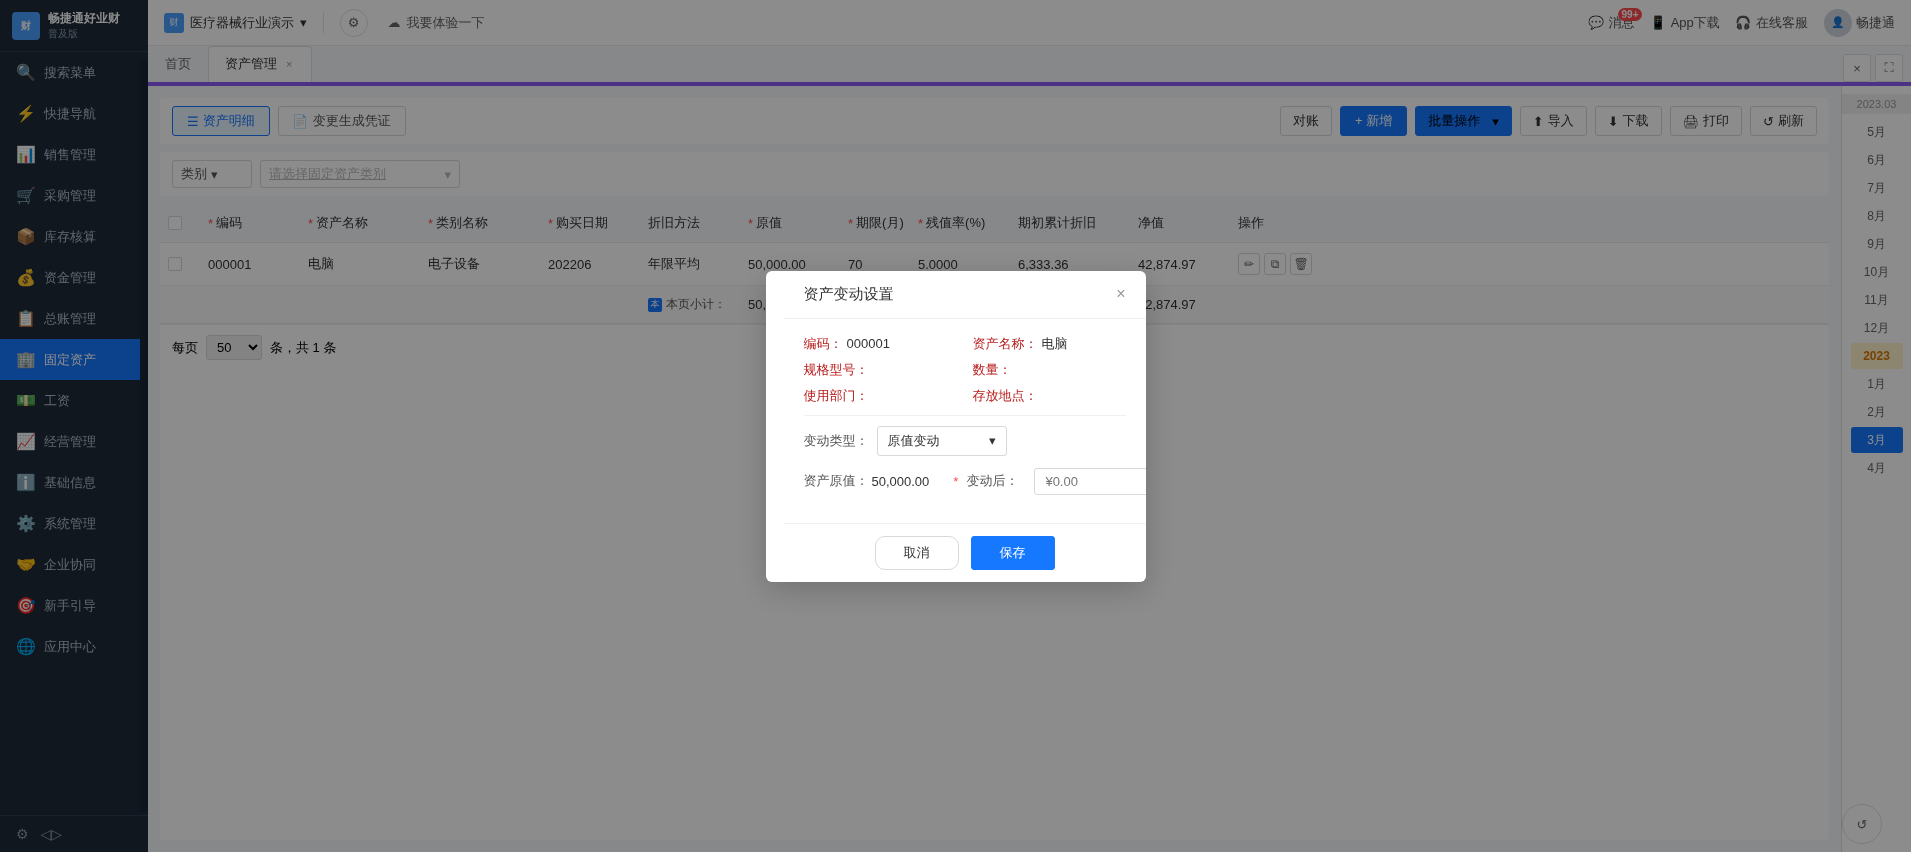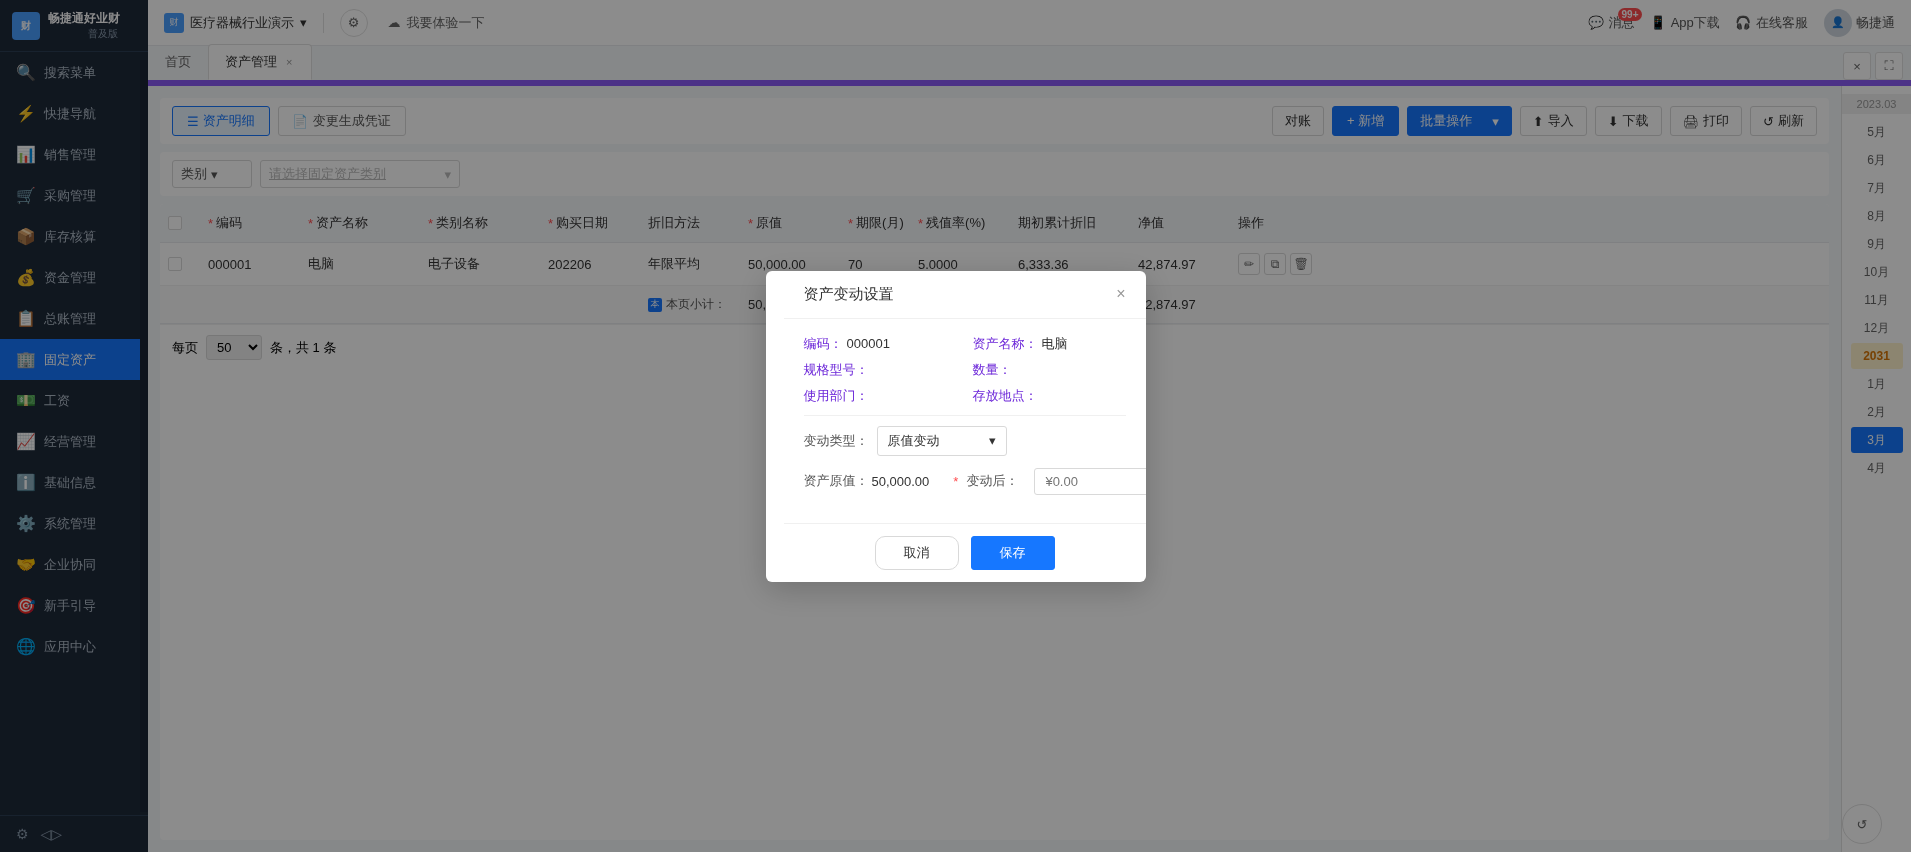--- a/index.html
+++ b/index.html
@@ -30,42 +30,42 @@
     .topbar-company-icon { width: 20px; height: 20px; background: #4a9eff; border-radius: 3px; display: flex; align-items: center; justify-content: center; font-size: 9px; color: white; }
     .topbar-divider { width: 1px; height: 20px; background: #e0e0e0; margin: 0 4px; }
     .topbar-settings { width: 28px; height: 28px; border-radius: 50%; border: 1px solid #e0e0e0; display: flex; align-items: center; justify-content: center; cursor: pointer; color: #666; }
     .topbar-experience { display: flex; align-items: center; gap: 6px; color: #666; font-size: 13px; cursor: pointer; margin-left: 8px; }
     .topbar-right { margin-left: auto; display: flex; align-items: center; gap: 16px; }
     .topbar-right-item { display: flex; align-items: center; gap: 4px; color: #555; font-size: 13px; cursor: pointer; position: relative; }
     .badge { background: #ff4d4f; color: white; font-size: 10px; padding: 1px 4px; border-radius: 8px; font-weight: bold; position: absolute; top: -6px; right: -8px; }
     .topbar-avatar { width: 28px; height: 28px; border-radius: 50%; background: #d0d8e0; display: flex; align-items: center; justify-content: center; font-size: 11px; color: #555; }
 
     
-    .tabbar { height: 40px; background: #f5f7fa; display: flex; align-items: flex-end; padding: 0 0 0 0; border-bottom: 6px solid #8b5cf6; }
+    .tabbar { height: 40px; background: #f5f7fa; display: flex; align-items: flex-end; padding: 0 0 0 0; border-bottom: 4px solid #8b5cf6; }
     .tab { height: 36px; display: flex; align-items: center; padding: 0 16px; gap: 6px; cursor: pointer; font-size: 13px; color: #666; border: 1px solid transparent; }
     .tab.home { color: #666; }
     .tab.active { background: #fff; border: 1px solid #e0e0e0; border-bottom: 1px solid #fff; color: #333; border-radius: 4px 4px 0 0; }
     .tab-close { color: #999; font-size: 11px; padding: 1px 3px; border-radius: 2px; }
     .tab-actions { margin-left: auto; display: flex; align-items: center; gap: 4px; padding-right: 8px; }
     .tab-action-btn { width: 28px; height: 28px; display: flex; align-items: center; justify-content: center; cursor: pointer; color: #666; border: 1px solid #e0e0e0; border-radius: 3px; background: #fff; }
 
     
     .content-area { flex: 1; overflow: hidden; background: #f5f7fa; display: flex; }
 
     
     .main-panel { flex: 1; overflow: hidden; padding: 12px; display: flex; flex-direction: column; gap: 8px; }
 
     
     .panel-toolbar { display: flex; align-items: center; gap: 8px; background: #fff; padding: 8px 12px; border-radius: 4px; }
     .btn-tab { padding: 5px 14px; border-radius: 3px; border: 1px solid transparent; cursor: pointer; font-size: 13px; display: flex; align-items: center; gap: 4px; }
     .btn-tab.active { background: #e8f4ff; color: #1677ff; border-color: #1677ff; }
     .btn-tab.secondary { color: #555; background: #fff; border-color: #d9d9d9; }
     .btn-primary { background: #1677ff; color: #fff; border: 1px solid #1677ff; padding: 5px 14px; border-radius: 3px; cursor: pointer; font-size: 13px; display: flex; align-items: center; gap: 4px; }
     .btn-default { background: #fff; color: #333; border: 1px solid #d9d9d9; padding: 5px 12px; border-radius: 3px; cursor: pointer; font-size: 13px; display: flex; align-items: center; gap: 4px; }
-    .btn-batch { background: #1677ff; color: #ffffff; border: 1px solid #1677ff; padding: 5px 12px; border-radius: 3px; cursor: pointer; font-size: 13px; display: flex; align-items: center; gap: 20px; }
+    .btn-batch { background: #1677ff; color: #000000; border: 1px solid #1677ff; padding: 5px 12px; border-radius: 3px; cursor: pointer; font-size: 13px; display: flex; align-items: center; gap: 12px; }
     .toolbar-right { margin-left: auto; display: flex; align-items: center; gap: 8px; }
 
     
     .filter-bar { display: flex; align-items: center; gap: 8px; background: #fff; padding: 8px 12px; border-radius: 4px; text-align: right; }
     .filter-select { border: 1px solid #d9d9d9; border-radius: 3px; padding: 4px 8px; font-size: 13px; color: #555; display: flex; align-items: center; gap: 4px; cursor: pointer; background: #fff; min-width: 80px; }
     .filter-input { border: 1px solid #d9d9d9; border-radius: 3px; padding: 4px 8px; font-size: 13px; color: #999; display: flex; align-items: center; gap: 4px; cursor: pointer; background: #fff; min-width: 200px; }
 
     
     .table-container { background: #fff; border-radius: 4px; overflow: hidden; flex: 1; display: flex; flex-direction: column; }
     .table-header { display: grid; grid-template-columns: 40px 100px 120px 120px 100px 100px 100px 70px 100px 120px 100px 80px; background: #f5f7fa; border-bottom: 1px solid #e8eaed; }
@@ -88,21 +88,21 @@
 
     
     .overlay { position: fixed; inset: 0; background: rgba(0,0,0,0.45); z-index: 1000; display: flex; align-items: center; justify-content: center; }
     .modal { background: #fff; border-radius: 6px; width: 380px; box-shadow: 0 8px 32px rgba(0,0,0,0.2); overflow: hidden; padding-left: 18px; }
     .modal-header { padding: 14px 20px; display: flex; align-items: center; justify-content: space-between; border-bottom: 1px solid #f0f0f0; }
     .modal-title { font-size: 15px; font-weight: 500; color: #333; }
     .modal-close { color: #999; cursor: pointer; font-size: 16px; }
     .modal-body { padding: 16px 20px; }
     .modal-info-row { display: grid; grid-template-columns: 1fr 1fr; gap: 8px 16px; margin-bottom: 8px; }
     .modal-info-item { display: flex; align-items: center; gap: 4px; font-size: 13px; color: #555; }
-    .modal-info-label { color: #6d28d9; white-space: nowrap; }
+    .modal-info-label { color: #b91c1c; white-space: nowrap; }
     .modal-info-value { color: #333; font-weight: 500; }
     .modal-divider { border: none; border-top: 1px solid #f0f0f0; margin: 10px 0; }
     .modal-field-row { display: flex; align-items: center; gap: 8px; margin-bottom: 12px; }
     .modal-field-label { color: #555; font-size: 13px; white-space: nowrap; min-width: 60px; }
     .modal-field-value { color: #333; font-size: 13px; }
     .modal-select { border: 1px solid #d9d9d9; border-radius: 3px; padding: 5px 10px; font-size: 13px; color: #333; background: #fff; display: flex; align-items: center; gap: 6px; cursor: pointer; min-width: 130px; }
     .modal-input { border: 1px solid #d9d9d9; border-radius: 3px; padding: 5px 10px; font-size: 13px; color: #999; background: #fff; flex: 1; }
     .modal-required { color: #ff4d4f; }
     .modal-footer { padding: 12px 20px; display: flex; align-items: center; justify-content: center; gap: 12px; border-top: 1px solid #f0f0f0; }
     .btn-cancel { background: #fff; color: #333; border: 1px solid #d9d9d9; padding: 7px 28px; border-radius: 10px; cursor: pointer; font-size: 13px; }
@@ -115,21 +115,21 @@
 </head>
 <body>
 
 <div class="app-container">
 
   <div class="sidebar">
     <div class="sidebar-logo">
       <div class="sidebar-logo-icon">财</div>
       <div>
         <div style="font-size:12px;color:#fff;font-weight:bold;">畅捷通好业财</div>
-        <div style="font-size:10px;color:#8899aa;margin-left:40px;">普及版</div>
+        <div style="font-size:10px;color:#8899aa;">普及版</div>
       </div>
     </div>
     <div style="width:8px;position:absolute;right:0;top:60px;bottom:40px;background:#1a2535;"></div>
     <div class="sidebar-scroll">
 
     <div class="sidebar-item">
       <span class="sidebar-item-icon">🔍</span>
       <span>搜索菜单</span>
     </div>
         <div class="sidebar-item">
@@ -367,21 +367,21 @@
       <div class="right-panel">
         <div class="calendar-year">2023.03</div>
         <div class="calendar-month">5月</div>
         <div class="calendar-month">6月</div>
         <div class="calendar-month">7月</div>
         <div class="calendar-month">8月</div>
         <div class="calendar-month">9月</div>
         <div class="calendar-month">10月</div>
         <div class="calendar-month">11月</div>
         <div class="calendar-month">12月</div>
-        <div class="calendar-month year-marker">2031</div>
+        <div class="calendar-month year-marker">2023</div>
         <div class="calendar-month">1月</div>
         <div class="calendar-month">2月</div>
         <div class="calendar-month active">3月</div>
         <div class="calendar-month">4月</div>
         <div class="calendar-refresh">↺</div>
       </div>
     </div>
   </div>
 </div>
 

